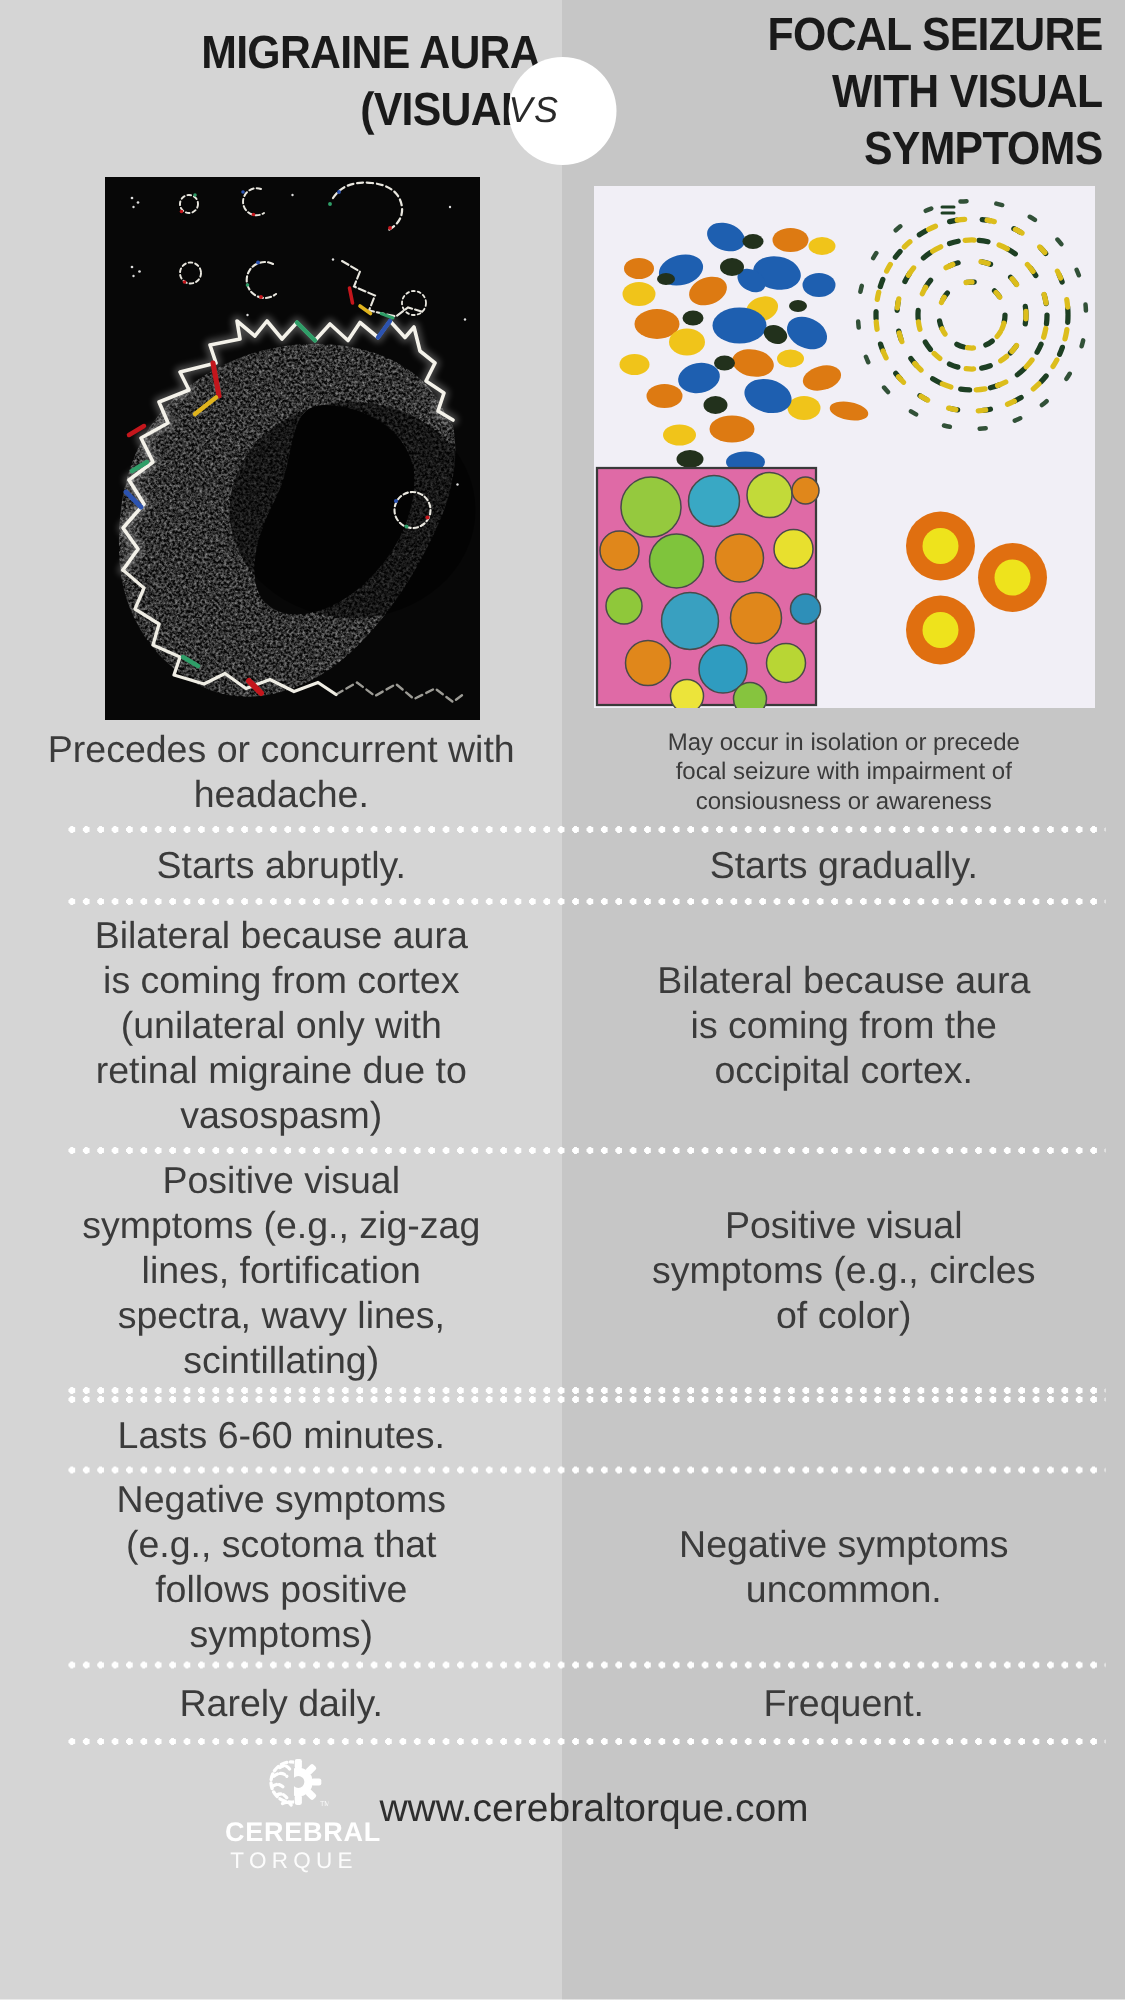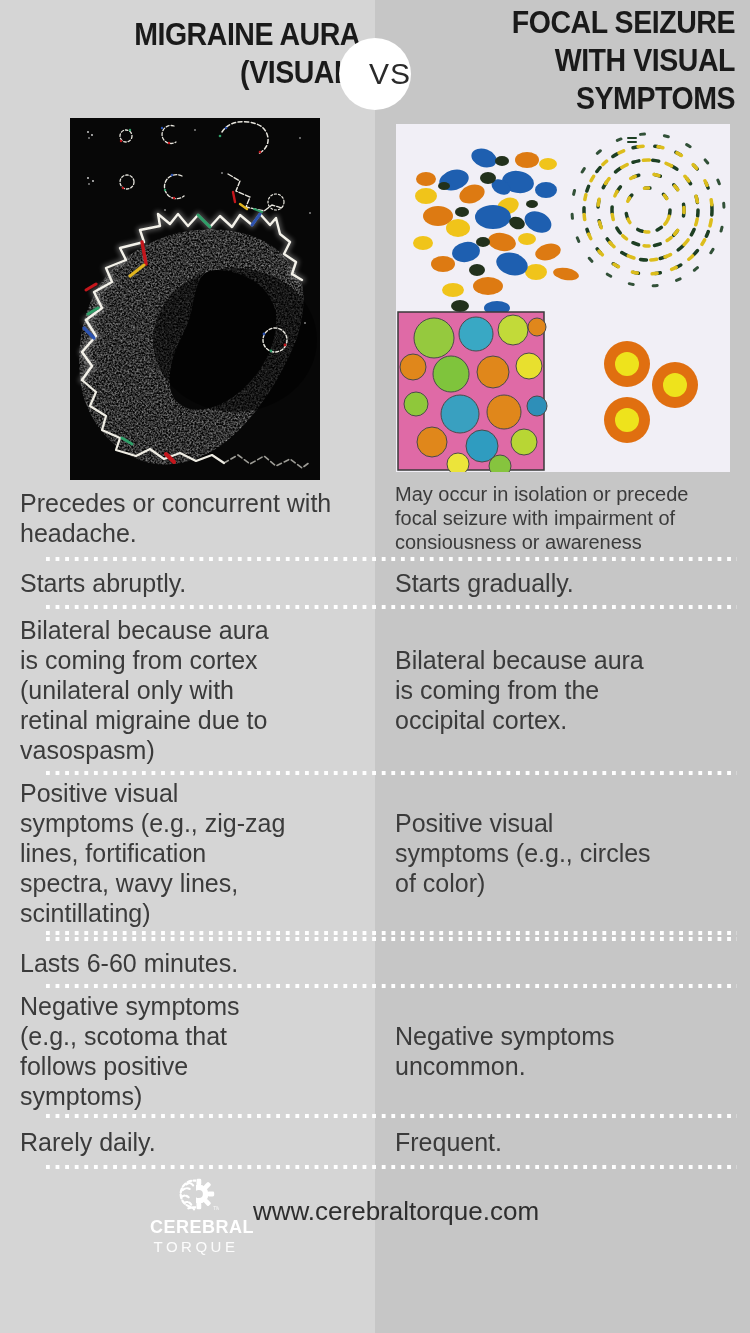--- a/index.html
+++ b/index.html
@@ -13,36 +13,36 @@
   
   .header{position:relative;height:118px}
   .h-left{position:absolute;left:0;top:16px;width:375px;text-align:right}
   .h-right{position:absolute;left:375px;top:4px;width:375px;text-align:right}
   .h-line{
     font-size:31px;font-weight:800;letter-spacing:-0.5px;line-height:1.23;
     color:var(--heading,#1a1a1a);transform:scaleX(.92);
   }
   .vs{
     position:absolute;left:339px;top:38px;width:72px;height:72px;border-radius:50%;
-    background:var(--vs_bg,#ffffff);display:flex;align-items:center;justify-content:flex-end;
-    font-size:30px;color:#2a2a2a;letter-spacing:1px;font-weight:400;
+    background:var(--vs_bg,#ffffff);display:flex;align-items:center;justify-content:flex-start;
+    font-size:24px;color:#2a2a2a;letter-spacing:1px;font-weight:400;font-style:italic;
   }
 
   
   .imgband{position:relative;height:362px}
   .img-left{position:absolute;left:70px;top:0;width:250px;height:362px;display:block}
   .img-right{position:absolute;left:396px;top:6px;width:334px;height:348px;display:block}
 
   
   .row{display:grid;grid-template-columns:375px 375px;align-items:center}
   .cell{
-    text-align:left;font-size:25px;line-height:1.2;color:var(--text,#3b3b3b);
+    text-align:center;font-size:25px;line-height:1.2;color:var(--text,#3b3b3b);
     padding:2px 20px;white-space:pre-line;
   }
-  .cell.small{font-size:20px;line-height:1.2}
+  .cell.small{font-size:16px;line-height:1.2}
   .r1{min-height:70px}.r2{min-height:42px}.r3{min-height:160px}.r4{min-height:144px}
   .r5{min-height:95px}.r6{min-height:41px}.r7{min-height:118px}.r8{min-height:45px}
 
   .sep{
     height:6px;margin-left:45px;width:calc(100% - 58px);
     background-image:radial-gradient(circle 2.3px at 3px 3px, var(--dots,#ffffff) 97%, transparent 100%);
     background-size:9.6px 6px;background-repeat:repeat-x;
   }
 
   

